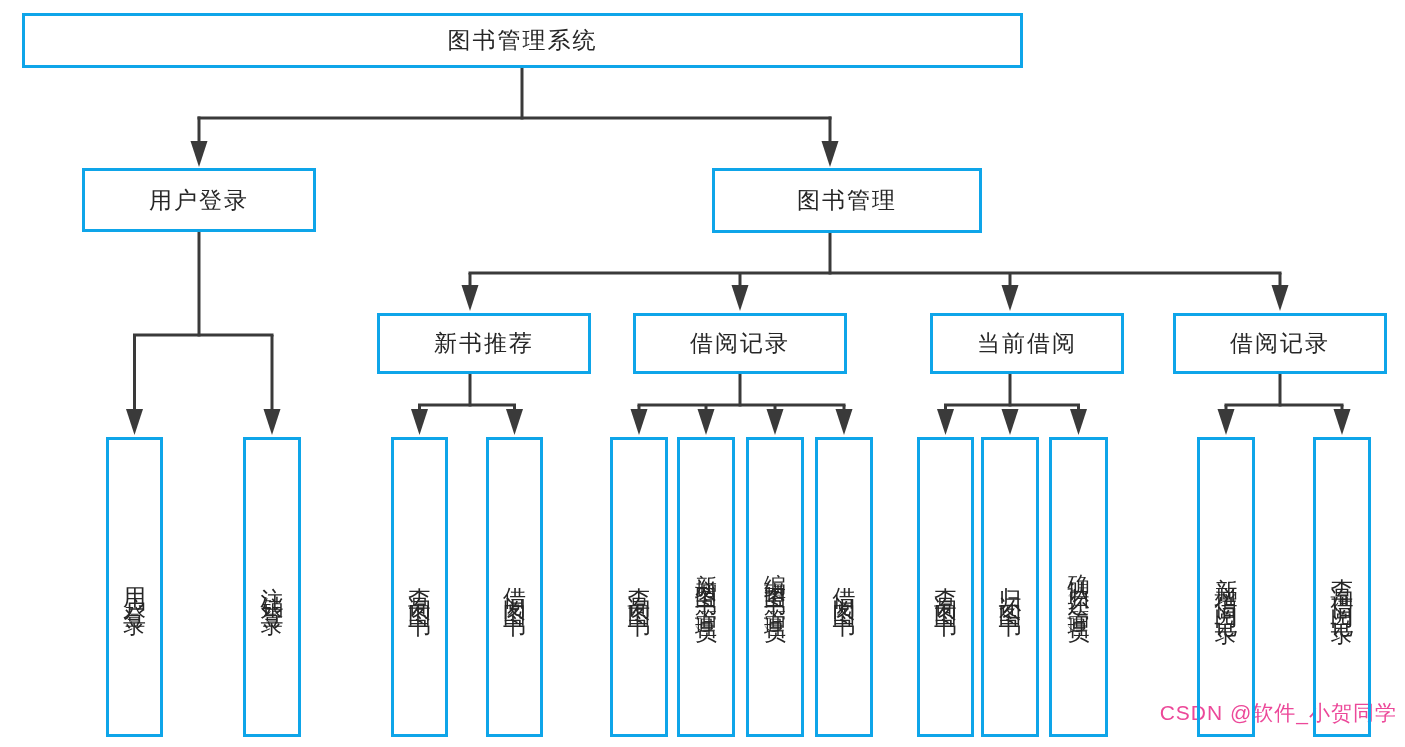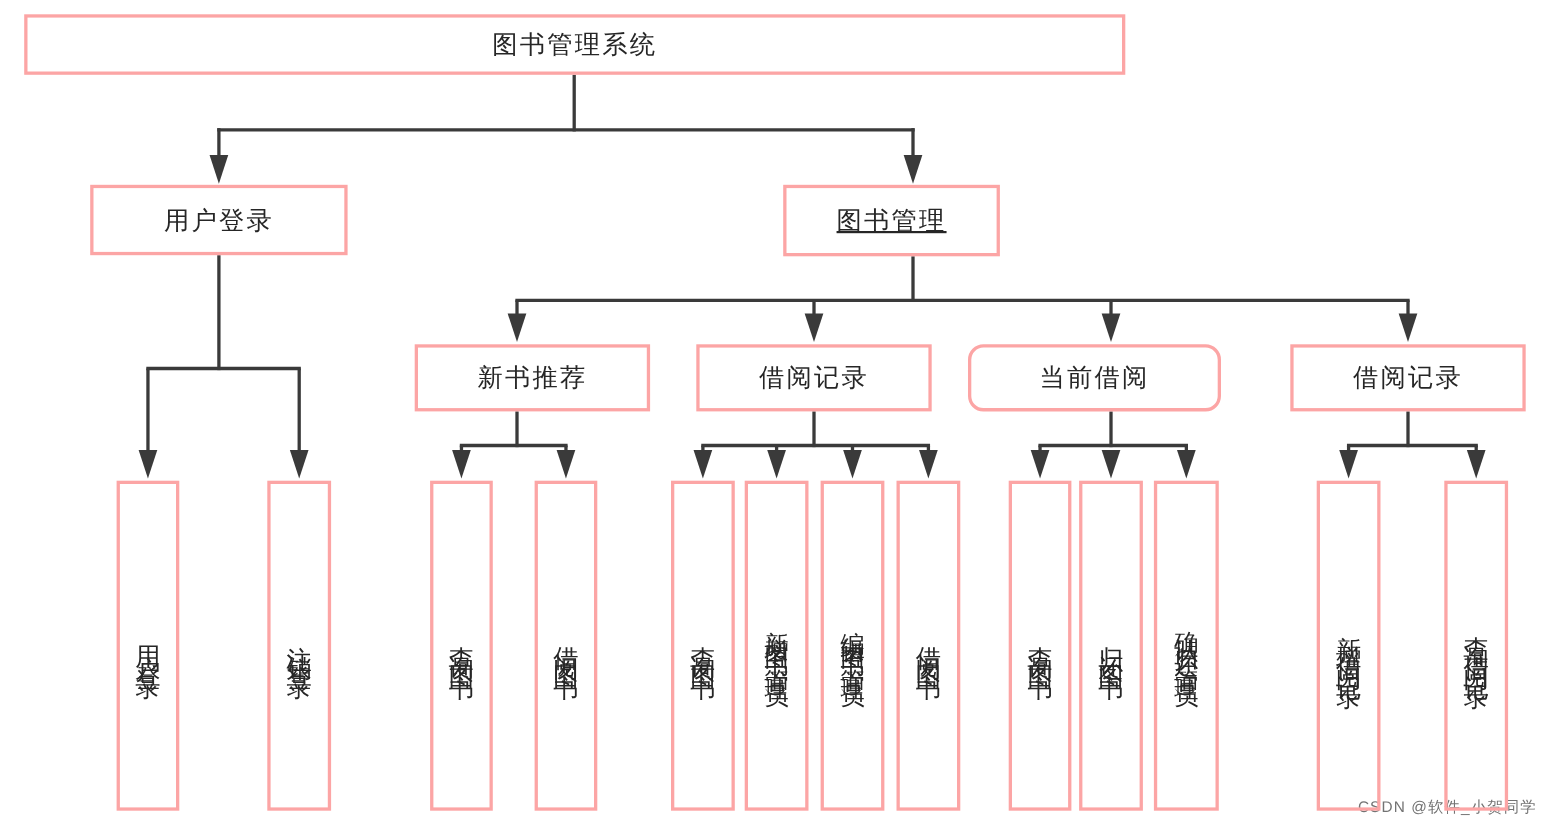--- a/index.html
+++ b/index.html
@@ -2,54 +2,54 @@
 <html><head>
 <meta charset="utf-8">
 <style>
   html,body{margin:0;padding:0;background:#ffffff;}
   .canvas{
     position:relative;width:1405px;height:747px;background:#ffffff;overflow:hidden;
     font-family:"Liberation Sans","DejaVu Sans",sans-serif;color:#262626;
   }
   .wires{position:absolute;left:0;top:0;width:1405px;height:747px;z-index:1;}
   .box{
-    position:absolute;box-sizing:border-box;border:3px solid #fca5a5;background:transparent;
+    position:absolute;box-sizing:border-box;border:3px solid #0ea5e9;background:transparent;
     display:flex;align-items:center;justify-content:center;z-index:2;
   }
   .h-label{font-size:23px;letter-spacing:2px;color:#262626;white-space:nowrap;}
   .v-label{
     writing-mode:vertical-rl;text-orientation:mixed;
     font-size:23px;letter-spacing:9px;color:#262626;line-height:1;
   }
   .v-label.long{font-size:22px;letter-spacing:7px;}
   
   #n-root{left:22px;top:13px;width:1001px;height:55px;}
   #n-user-login{left:82px;top:168px;width:234px;height:64px;}
-  #n-book-mgmt{left:712px;top:168px;width:197px;height:65px;text-decoration:underline;}
+  #n-book-mgmt{left:712px;top:168px;width:270px;height:65px;}
   #n-new-book{left:377px;top:313px;width:214px;height:61px;}
   #n-book-borrow{left:633px;top:313px;width:214px;height:61px;}
-  #n-current-borrow{left:880px;top:313px;width:230px;height:61px;border-radius:14px;}
+  #n-current-borrow{left:930px;top:313px;width:194px;height:61px;}
   #n-borrow-records{left:1173px;top:313px;width:214px;height:61px;}
   .leaf{top:437px;height:300px;}
   #l-login{left:106px;width:57px;}
   #l-logout{left:243px;width:58px;}
   #l-nb-query{left:391px;width:57px;}
   #l-nb-borrow{left:486px;width:57px;}
   #l-bb-query{left:610px;width:58px;}
   #l-bb-add{left:677px;width:58px;}
   #l-bb-edit{left:746px;width:58px;}
   #l-bb-borrow{left:815px;width:58px;}
   #l-cb-query{left:917px;width:57px;}
   #l-cb-return{left:981px;width:58px;}
   #l-cb-confirm{left:1049px;width:59px;}
   #l-br-add{left:1197px;width:58px;}
   #l-br-query{left:1313px;width:58px;}
   .watermark{
-    position:absolute;right:8px;bottom:4px;z-index:1;
-    font-size:14px;letter-spacing:1px;color:#737373;white-space:nowrap;
+    position:absolute;right:8px;bottom:20px;z-index:1;
+    font-size:21px;letter-spacing:1px;color:#ec4899;white-space:nowrap;
   }
 </style>
 </head>
 <body>
 
 <div class="canvas">
 
   <svg class="wires" viewBox="0 0 1405 747" xmlns="http://www.w3.org/2000/svg" fill="#3a3a3a" stroke="#3a3a3a" stroke-width="3">
 
     <g>

